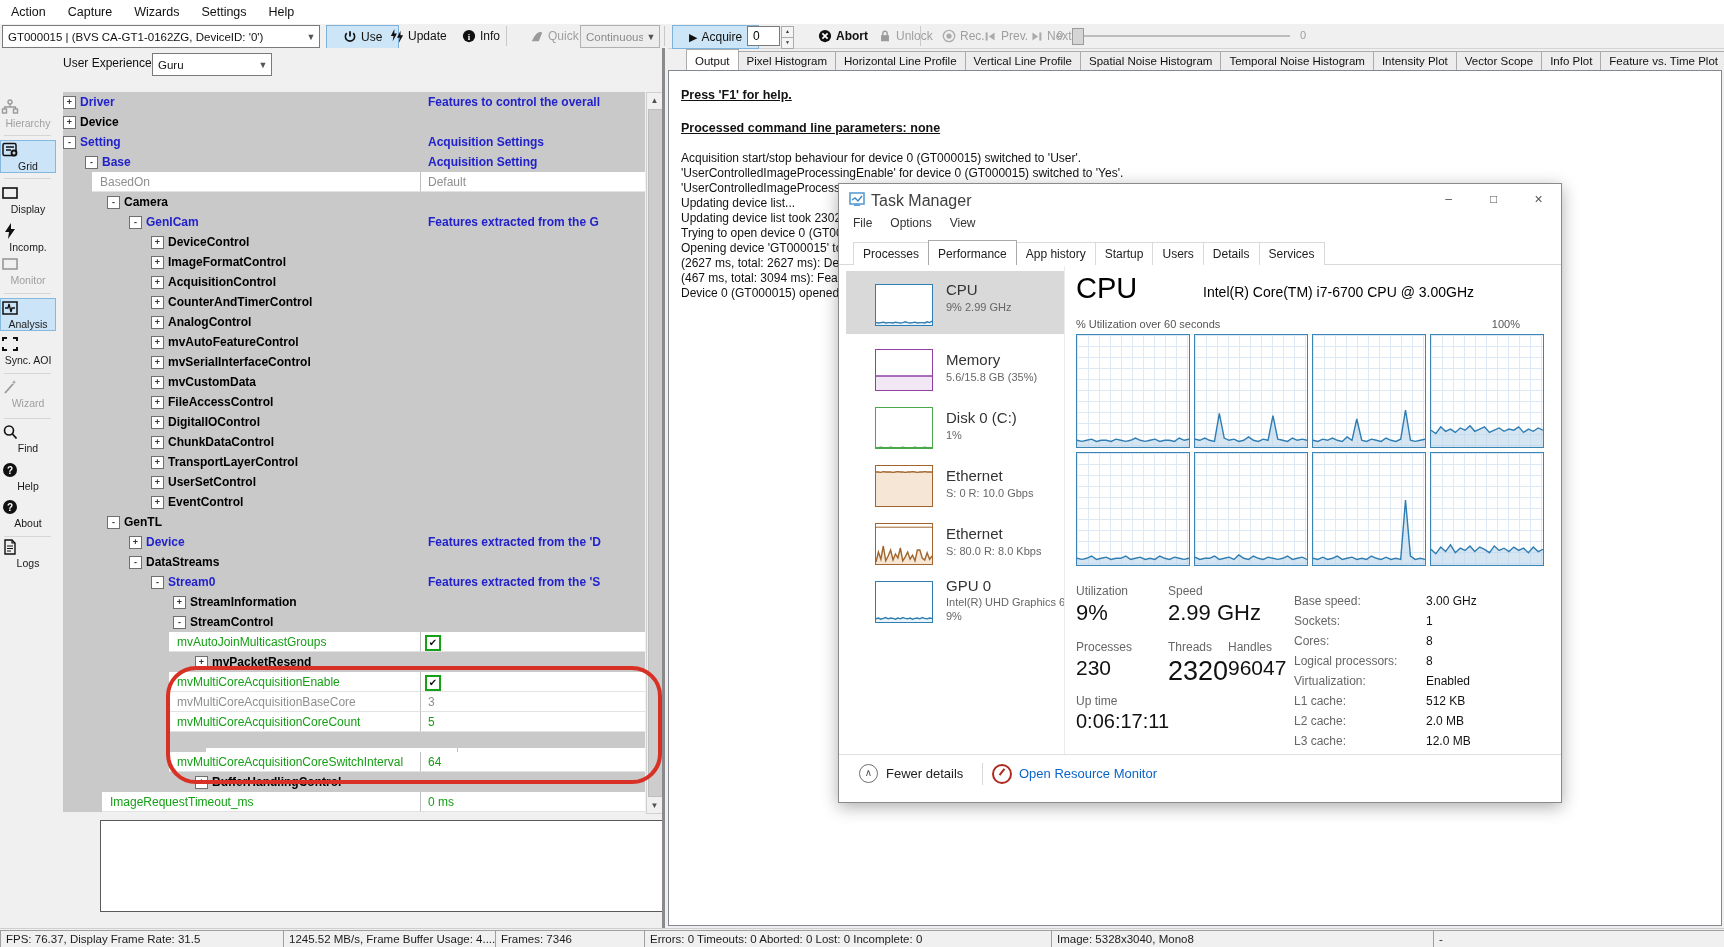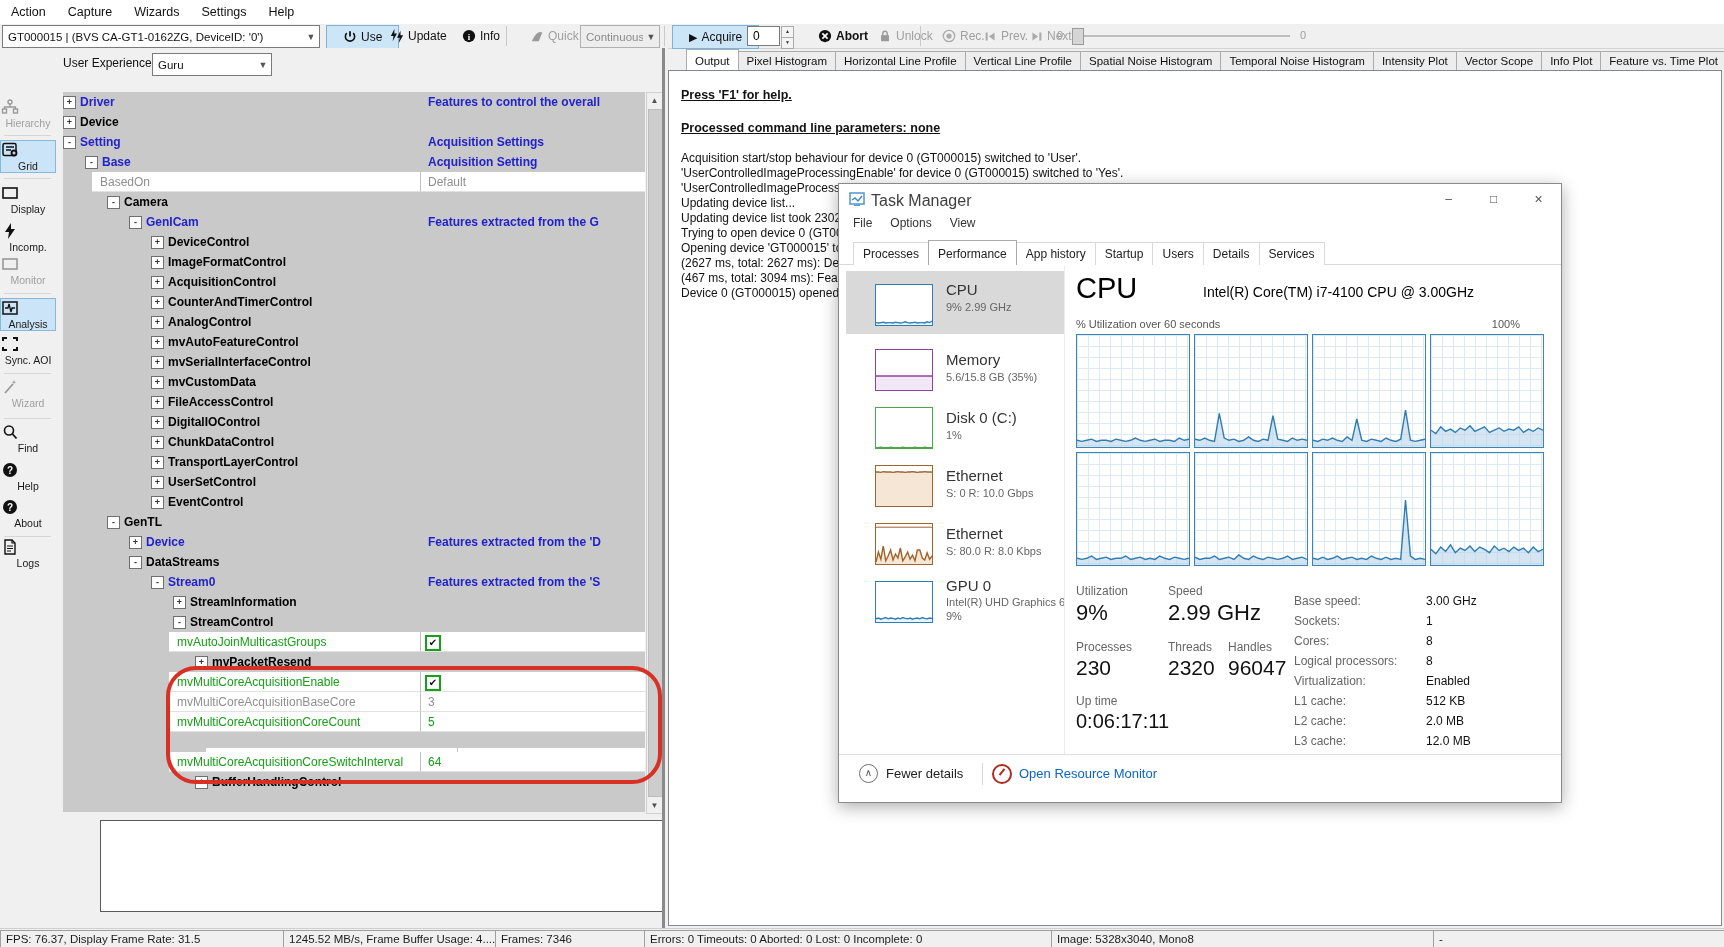--- a/index.html
+++ b/index.html
@@ -504,20 +504,26 @@
         <div class="grow" style="top: 660px;">
           <div class="gcell" style="left: 106px; width: 251px;"></div>
           <div class="gcell" style="left: 357px; width: 225px; border-left: 1px solid rgb(192, 192, 192);"></div>
           <div class="gname green" style="left: 114px;">mvMultiCoreAcquisitionCoreSwitchInterval</div>
           <div class="gval green">64</div>
         </div>
         <div class="grow" style="top: 680px;">
           <div class="gexp" style="left: 132px;">+</div>
           <div class="gname cat" style="left: 149px;">BufferHandlingControl</div>
         </div>
+        <div class="grow" style="top: 700px;">
+          <div class="gcell" style="left: 39px; width: 318px;"></div>
+          <div class="gcell" style="left: 357px; width: 225px; border-left: 1px solid rgb(192, 192, 192);"></div>
+          <div class="gname green" style="left: 47px;">ImageRequestTimeout_ms</div>
+          <div class="gval green">0 ms</div>
+        </div>
       </div>
     <div id="gsb">
       <div class="sbarr" style="top:0;">▲</div>
       <div id="gsb-thumb"></div>
       <div class="sbarr" style="bottom:0;">▼</div>
     </div>
     <div id="red-annot" style="left:109px;top:618px;width:488px;height:110px;"></div>
     <div id="bottombox"></div>
   </div>
 
@@ -638,21 +644,21 @@
               <polyline points="0.0,92.0 4.3,90.0 8.7,93.0 13.0,91.0 17.4,89.0 21.7,92.0 26.1,90.0 30.4,91.0 34.8,93.0 39.1,90.0 43.5,92.0 47.8,89.0 52.2,91.0 56.5,92.0 60.9,90.0 65.2,93.0 69.6,91.0 73.9,90.0 78.3,92.0 82.6,89.0 87.0,91.0 91.3,92.0 95.7,90.0 100.0,91.0" fill="none" stroke="#2e7db3" stroke-width="1.4" vector-effect="non-scaling-stroke"></polyline>
             </svg>
           </div>
           <div class="tm-sname" style="top: 4px;">GPU 0</div>
           <div class="tm-sdetail" style="top: 23px;">Intel(R) UHD Graphics 6</div>
           <div class="tm-sdetail" style="top: 37px;">9%</div>
         </div>
       </div>
     <div id="tm-vline"></div>
     <div id="tm-heading">CPU</div>
-    <div id="tm-cpuname">Intel(R) Core(TM) i7-4100 CPU @ 3.00GHz</div>
+    <div id="tm-cpuname">Intel(R) Core(TM) i7-6700 CPU @ 3.00GHz</div>
     <div id="tm-glabel">% Utilization over 60 seconds</div>
     <div id="tm-gmax">100%</div>
     <div id="tm-graphs">
         <div class="coregraph" style="left: 237px; top: 150px;">
           <svg viewBox="0 0 100 100" preserveAspectRatio="none">
             <path d="M0,100 L0.0,94.0 L4.3,95.0 L8.7,94.0 L13.0,93.0 L17.4,95.0 L21.7,94.0 L26.1,94.0 L30.4,95.0 L34.8,93.0 L39.1,94.0 L43.5,95.0 L47.8,94.0 L52.2,92.0 L56.5,94.0 L60.9,95.0 L65.2,94.0 L69.6,93.0 L73.9,95.0 L78.3,94.0 L82.6,94.0 L87.0,95.0 L91.3,92.0 L95.7,94.0 L100.0,93.0 L100,100 Z" fill="rgba(180,208,232,0.55)"></path>
             <polyline points="0.0,94.0 4.3,95.0 8.7,94.0 13.0,93.0 17.4,95.0 21.7,94.0 26.1,94.0 30.4,95.0 34.8,93.0 39.1,94.0 43.5,95.0 47.8,94.0 52.2,92.0 56.5,94.0 60.9,95.0 65.2,94.0 69.6,93.0 73.9,95.0 78.3,94.0 82.6,94.0 87.0,95.0 91.3,92.0 95.7,94.0 100.0,93.0" fill="none" stroke="#2e7db3" stroke-width="1.4" vector-effect="non-scaling-stroke"></polyline>
           </svg>
         </div>
         <div class="coregraph" style="left: 355px; top: 150px;">
@@ -699,21 +705,21 @@
         </div>
       </div>
     <div id="tm-stats">
         <div class="tm-statlabel" style="left: 237px; top: 400px;">Utilization</div>
         <div class="tm-statval" style="left: 237px; top: 416px; font-size: 22px;">9%</div>
         <div class="tm-statlabel" style="left: 329px; top: 400px;">Speed</div>
         <div class="tm-statval" style="left: 329px; top: 416px; font-size: 22px;">2.99 GHz</div>
         <div class="tm-statlabel" style="left: 237px; top: 456px;">Processes</div>
         <div class="tm-statval" style="left: 237px; top: 472px; font-size: 21px;">230</div>
         <div class="tm-statlabel" style="left: 329px; top: 456px;">Threads</div>
-        <div class="tm-statval" style="left: 329px; top: 472px; font-size: 21px;">2320</div>
+        <div class="tm-statval" style="left: 329px; top: 472px; font-size: 27px;">2320</div>
         <div class="tm-statlabel" style="left: 389px; top: 456px;">Handles</div>
         <div class="tm-statval" style="left: 389px; top: 472px; font-size: 21px;">96047</div>
         <div class="tm-statlabel" style="left: 237px; top: 510px;">Up time</div>
         <div class="tm-statval" style="left: 237px; top: 526px; font-size: 20px;">0:06:17:11</div>
       </div>
     <div id="tm-details">
         <div class="tm-dlabel" style="top: 410px;">Base speed:</div>
         <div class="tm-dval" style="top: 410px;">3.00 GHz</div>
         <div class="tm-dlabel" style="top: 430px;">Sockets:</div>
         <div class="tm-dval" style="top: 430px;">1</div>

